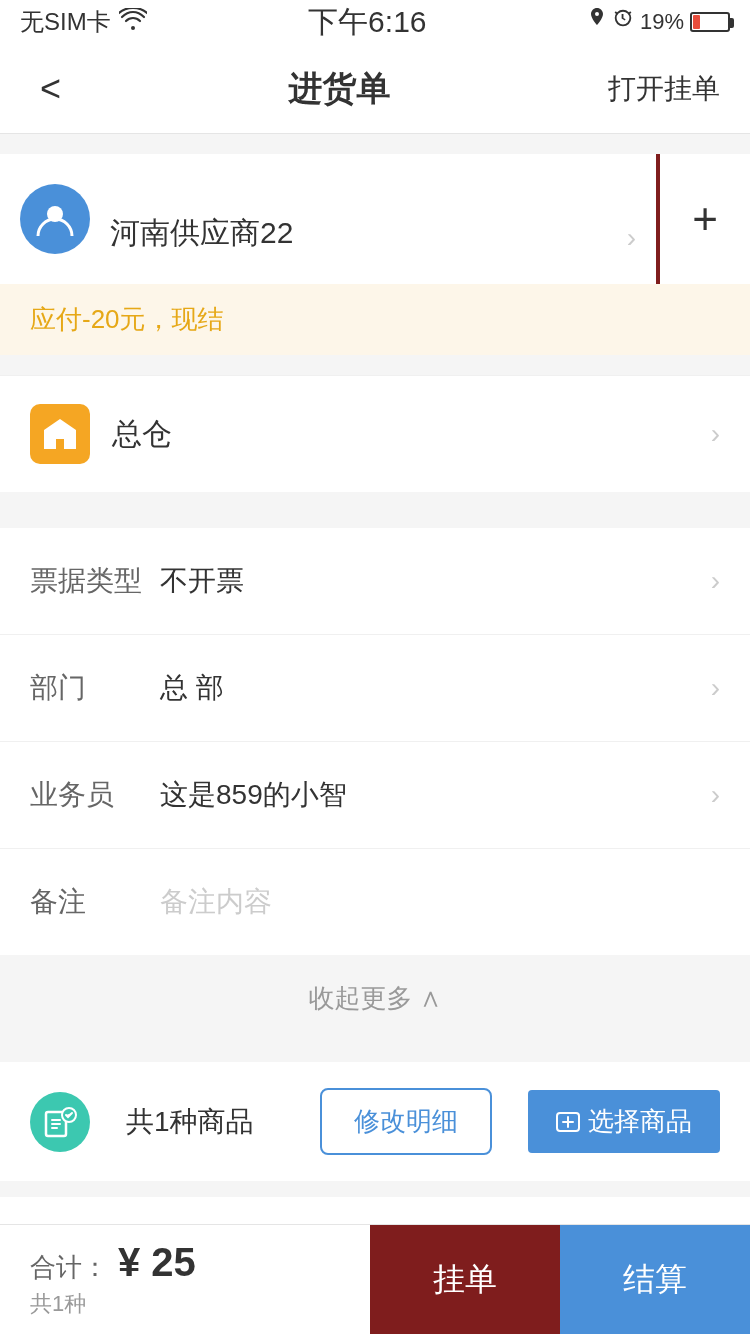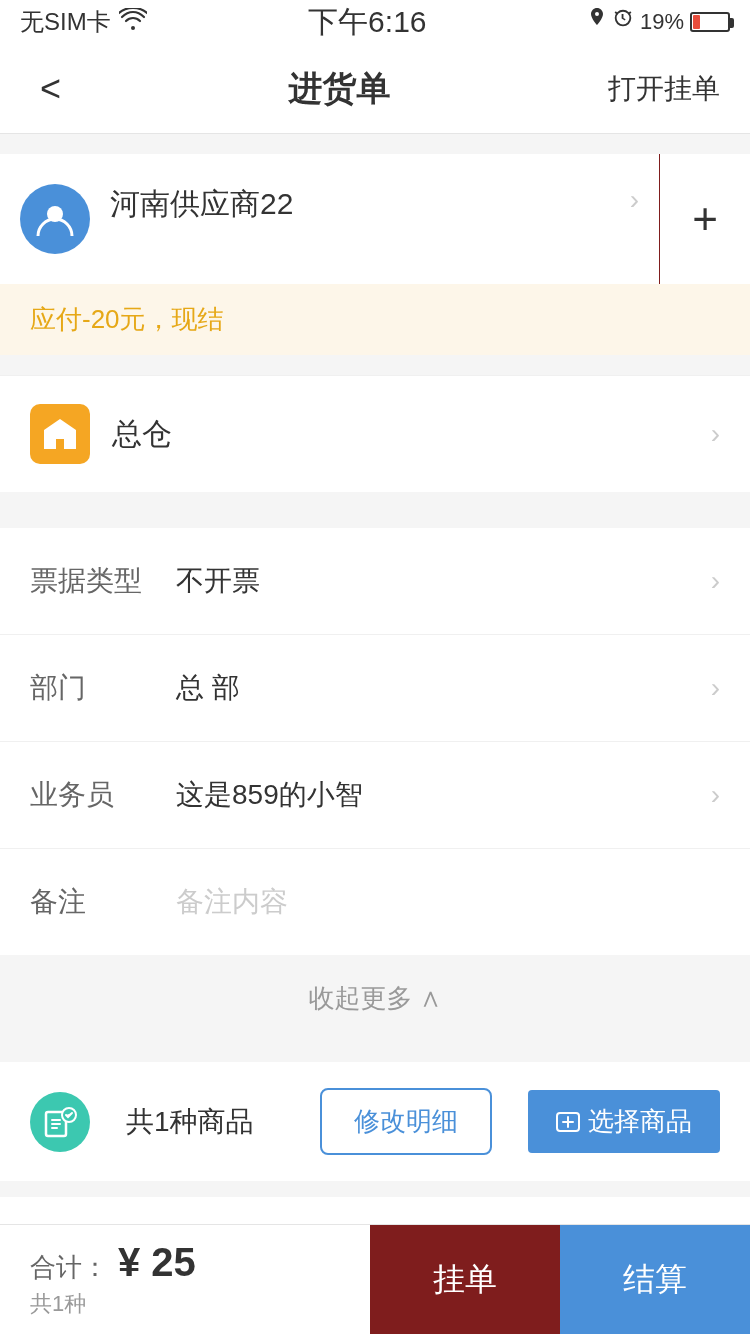--- a/index.html
+++ b/index.html
@@ -78,23 +78,23 @@
 
     
     .supplier-section {
       background: #fff;
       display: flex;
       align-items: stretch;
     }
     .supplier-main {
       flex: 1;
       display: flex;
-      align-items: flex-start;
+      align-items: flex-end;
       padding: 30px 20px;
-      border-right: 1px solid #7f1d1d;
+      border-right: 4px solid #7f1d1d;
       cursor: pointer;
     }
     .supplier-avatar {
       width: 70px; height: 70px; border-radius: 50%;
       background: #4a90d9;
       display: flex; align-items: center; justify-content: center;
       margin-right: 20px;
       flex-shrink: 0;
     }
     .supplier-avatar svg { width: 42px; height: 42px; }
@@ -154,21 +154,20 @@
     .form-section {
       background: #fff;
       margin-top: 16px;
     }
     .form-row {
       display: flex;
       align-items: center;
       padding: 34px 30px;
       border-bottom: 1px solid #f0f0f0;
       cursor: pointer;
-      gap: 16px;
     }
     .form-row:last-child { border-bottom: none; }
     .form-label {
       font-size: 28px;
       color: #666;
       width: 130px;
       flex-shrink: 0;
     }
     .form-value {
       flex: 1;

